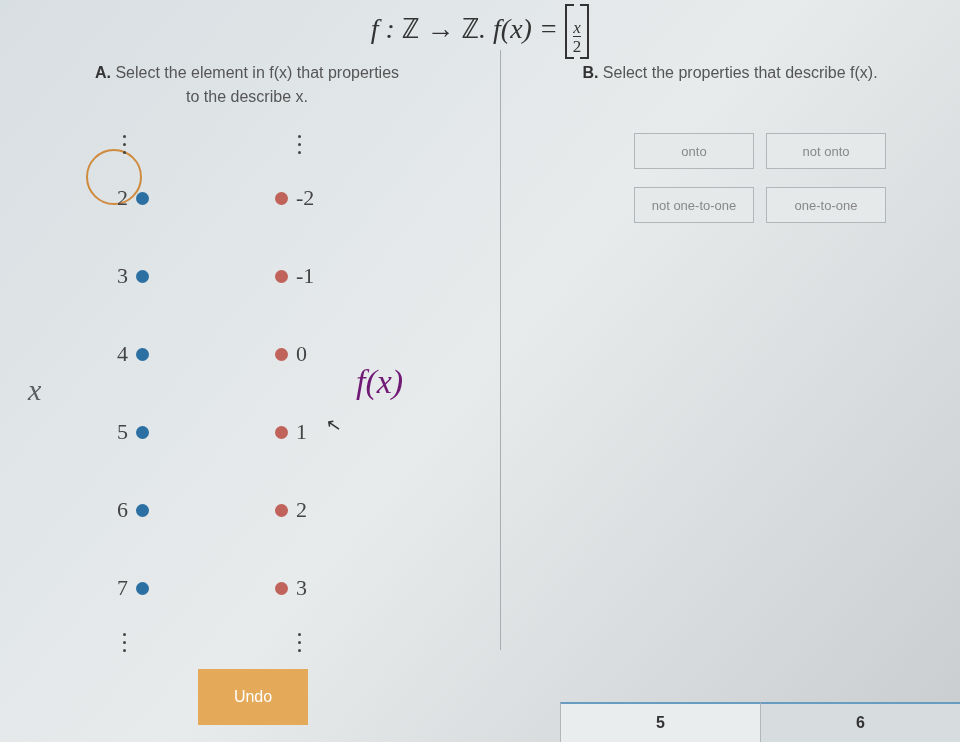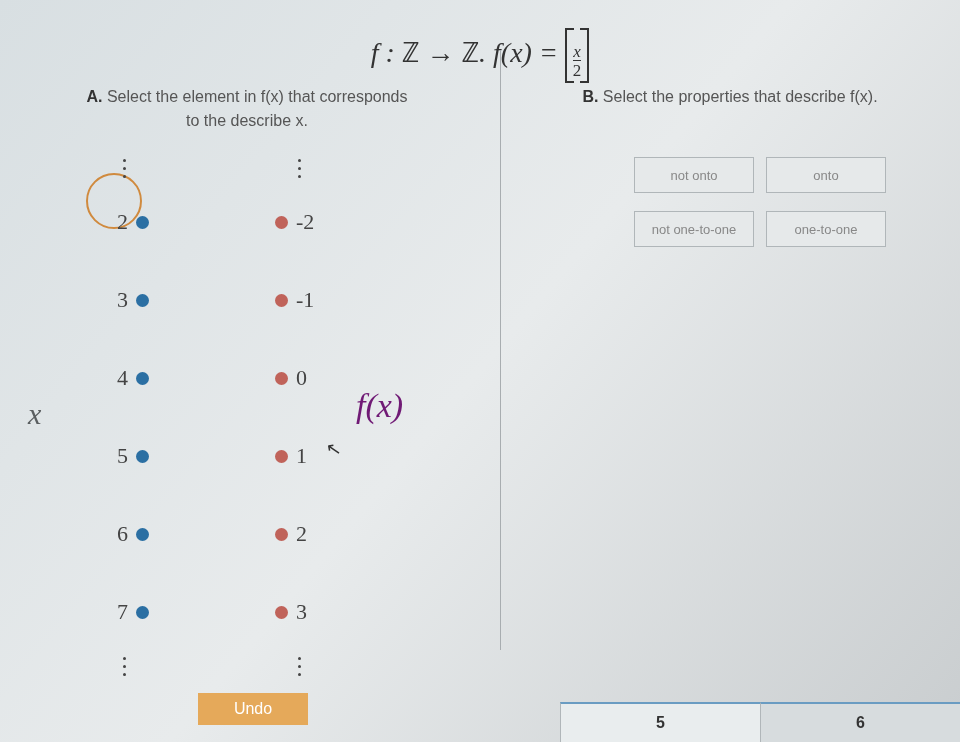--- a/index.html
+++ b/index.html
@@ -10,21 +10,20 @@
       overflow: hidden;
       position: relative;
     }
     .formula {
       text-align: center;
       font-size: 28px;
       color: #333;
       padding: 8px 0 6px;
       font-family: 'Times New Roman', serif;
       font-style: italic;
-      margin-top: 24px;
     }
     .formula .zz { font-style: normal; }
     .columns { display: flex; height: 640px; }
     .colA { width: 500px; padding: 0 16px 0 10px; position: relative; }
     .colB { flex: 1; padding: 0 34px; }
     .divider {
       position: absolute; left: 500px; top: 50px;
       width: 1px; height: 600px; background: #a8adb0;
     }
     .prompt {
@@ -79,21 +78,21 @@
       font-size: 30px; font-family: 'Times New Roman', serif;
       font-style: italic; color: #5a5e60;
     }
     .fx-label {
       position: absolute; left: 346px; top: 234px;
       font-size: 34px; font-family: 'Times New Roman', serif;
       font-style: italic; color: #701a75;
     }
     .undo-btn {
       position: absolute; left: 198px; top: 608px;
-      width: 110px; height: 32px;
+      width: 110px; height: 56px;
       background: #e5a95a; color: #fff;
       border: none; font-size: 16px;
       display: flex; align-items: center; justify-content: center;
       cursor: pointer;
     }
     .prop-grid {
       display: grid; grid-template-columns: 120px 120px;
       gap: 18px 12px;
       margin: 48px 0 0 100px;
     }
@@ -142,21 +141,21 @@
         <span class="d">2</span>
       </span></span>
 </div>
 
 <div class="columns">
   <div class="divider"></div>
 
   <div class="colA">
     <div class="prompt">
       <span class="label">A.</span>
-      <span>Select the element in f(x) that corresponds</span><br>
+      <span>Select the element in f(x) that properties</span><br>
       <span>to the describe x.</span>
     </div>
 
     <div class="mapping">
       <div class="x-label">x</div>
       <div class="fx-label">f(x)</div>
       <div class="circle-sel"></div>
       <div class="cursor-arrow">↖</div>
 
       <div class="domain-col">
@@ -236,22 +235,22 @@
 
     <button class="undo-btn">Undo</button>
   </div>
 
   <div class="colB">
     <div class="prompt">
       <span class="label">B.</span>
       <span>Select the properties that describe f(x).</span>
     </div>
     <div class="prop-grid">
+      <div class="prop-btn">onto</div>
       <div class="prop-btn">not onto</div>
-      <div class="prop-btn">onto</div>
       <div class="prop-btn">not one-to-one</div>
       <div class="prop-btn">one-to-one</div>
     </div>
   </div>
 </div>
 
 <div class="pager">
   <div class="pager-cell cur">5</div>
   <div class="pager-cell">6</div>
 </div>

